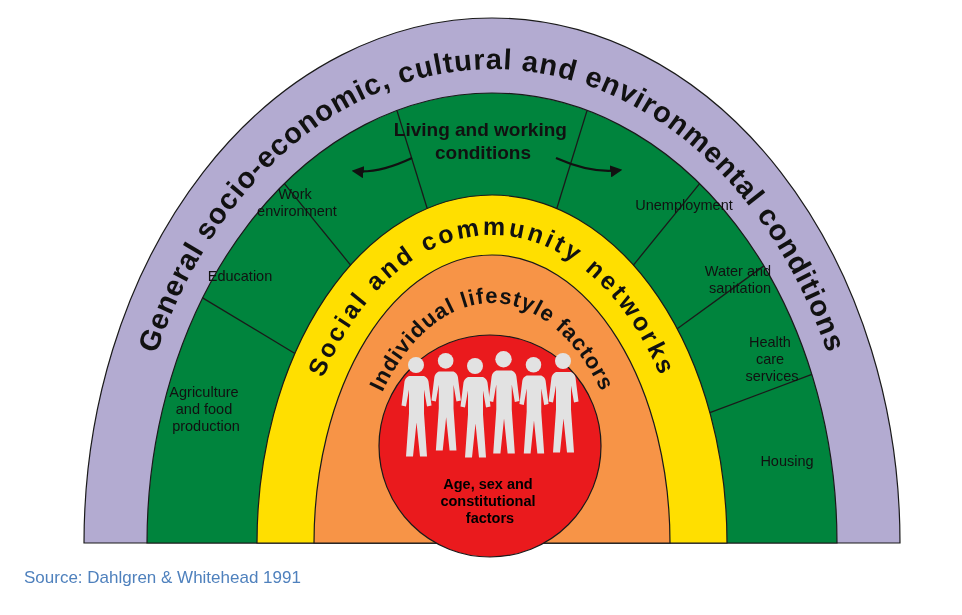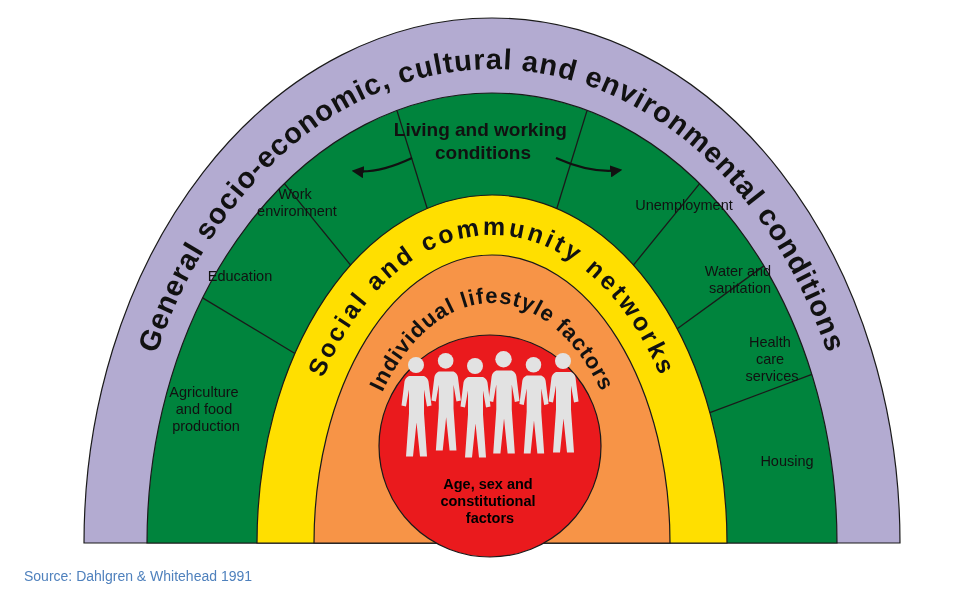--- a/index.html
+++ b/index.html
@@ -9,21 +9,21 @@
   .ring-text{font-family:"Liberation Sans", sans-serif;font-weight:700;fill:#111;}
   .ring-text.outer{font-size:29px;letter-spacing:1px;}
   .ring-text.social{font-size:25px;letter-spacing:3px;}
   .ring-text.lifestyle{font-size:22px;letter-spacing:1px;}
   .seg-label{font-family:"Liberation Sans", sans-serif;font-size:14.5px;font-weight:400;
              fill:#111;text-anchor:middle;}
   .title-label{font-family:"Liberation Sans", sans-serif;font-size:19px;font-weight:600;
              fill:#111;text-anchor:middle;}
   .center-label{font-family:"Liberation Sans", sans-serif;font-size:14.5px;font-weight:700;
              fill:#000;text-anchor:middle;}
-  .caption{position:absolute;left:24px;top:568px;font-size:14px;color:#4f81bd;}
+  .caption{position:absolute;left:24px;top:568px;font-size:17px;color:#4f81bd;}
   .band{stroke:#1a1a1a;stroke-width:1.2;}
   .divider{stroke:#1a1a1a;stroke-width:1.3;}
   .arrow{stroke:#111;stroke-width:2.2;fill:none;}
 </style>
 </head>
 <body>
 
 <div class="stage">
 <svg width="962" height="615" viewBox="0 0 962 615">
   <defs>

